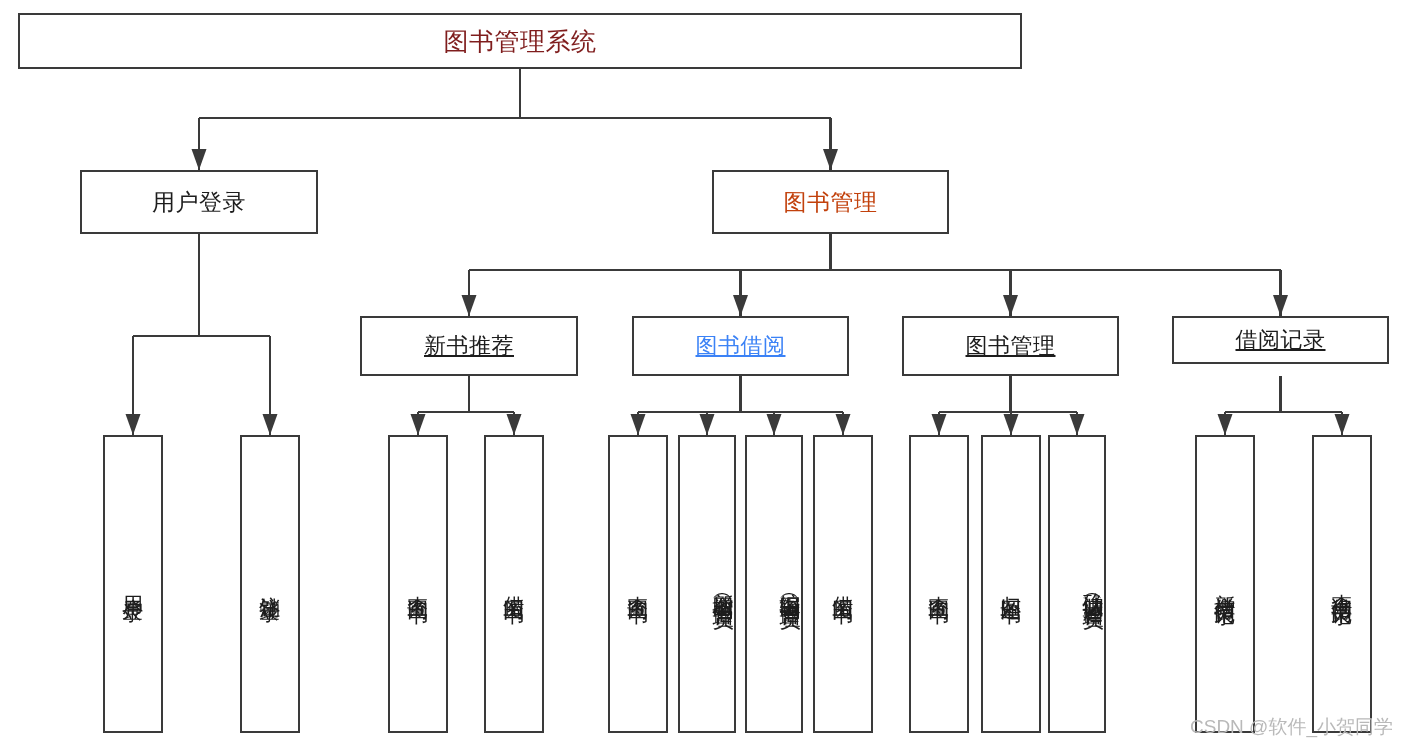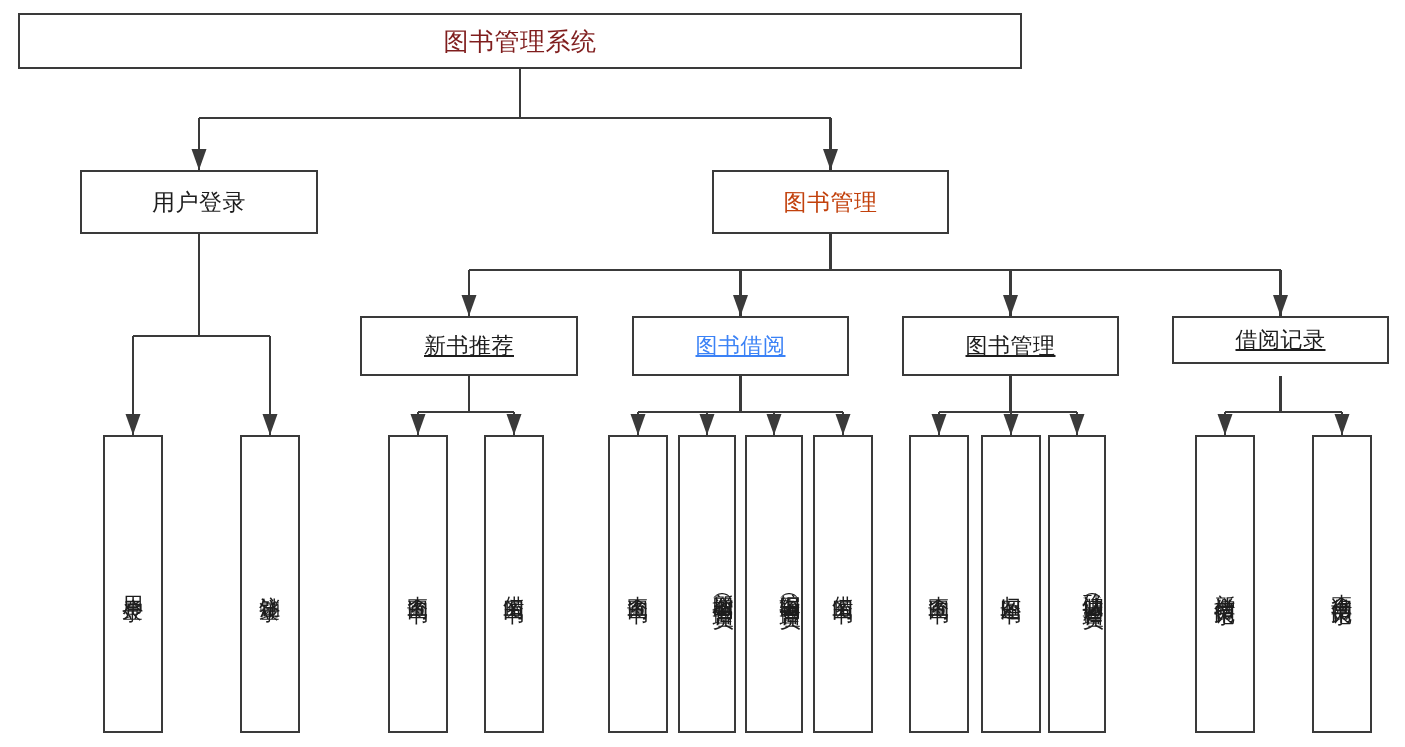--- a/index.html
+++ b/index.html
@@ -179,13 +179,14 @@
       <div class="node lvl3 vert leaf" style="left: 1048px; top: 435px; width: 58px; height: 298px; border-color: rgb(58, 58, 58); color: rgb(29, 29, 29);">
         <span class="node-label">确认归还（管理员）</span>
       </div>
       <div class="node lvl3 vert leaf mid" style="left: 1195px; top: 435px; width: 60px; height: 298px; border-color: rgb(58, 58, 58); color: rgb(29, 29, 29);">
         <span class="node-label">新增借阅记录</span>
       </div>
       <div class="node lvl3 vert leaf mid" style="left: 1312px; top: 435px; width: 60px; height: 298px; border-color: rgb(58, 58, 58); color: rgb(29, 29, 29);">
         <span class="node-label">查询借阅记录</span>
       </div>
     </div>
+  <div class="watermark" style="left: 1190px; top: 714px; color: rgb(185, 185, 185);">CSDN @软件_小贺同学</div>
 </div>
 
 </body></html>

